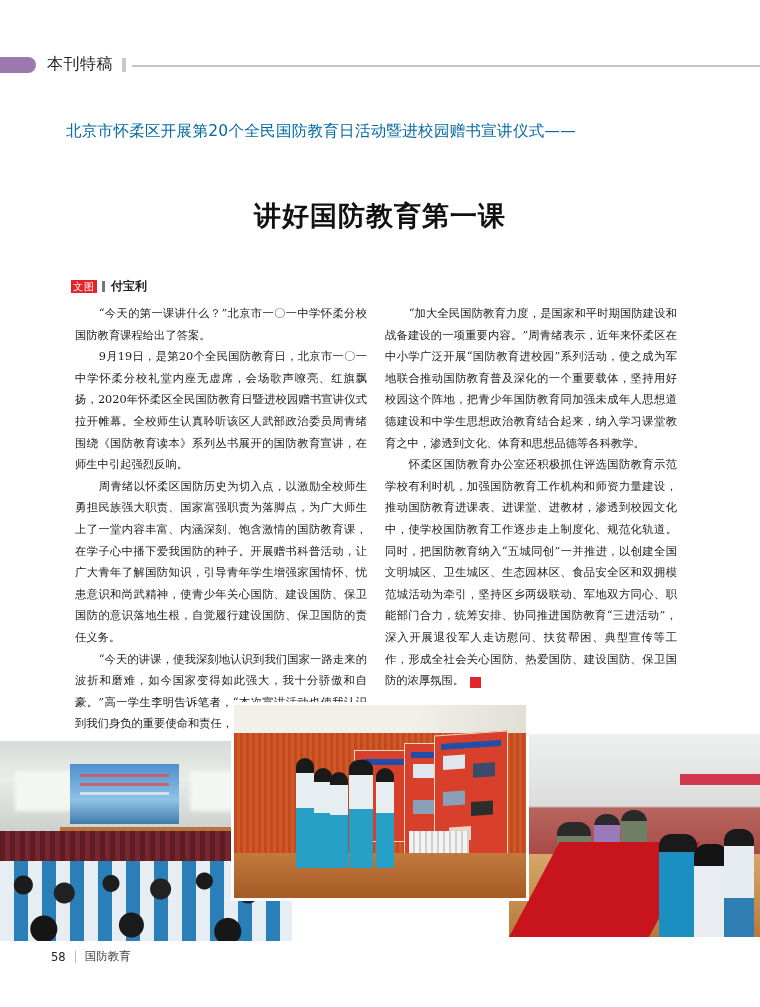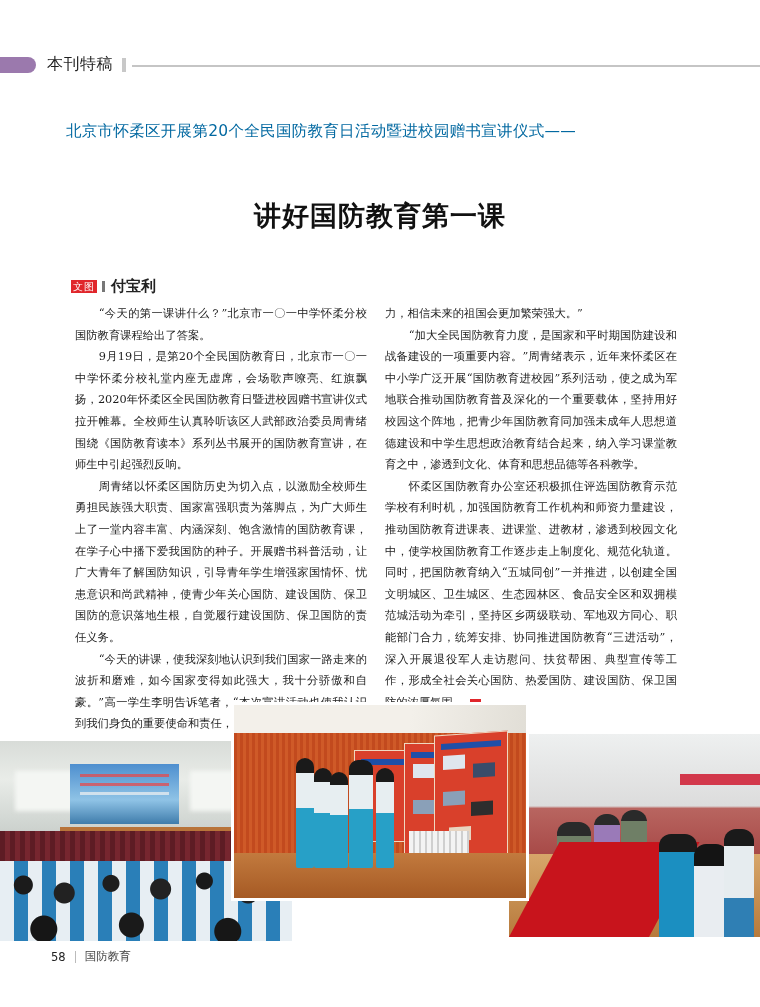--- a/index.html
+++ b/index.html
@@ -16,21 +16,21 @@
 
   .subtitle { position:absolute; left:66px; top:120px; width:640px; font-size:15.5px;
               color:#0369a1; letter-spacing:0.3px; white-space:nowrap; line-height:22px; }
   .main-title { position:absolute; left:0; right:0; top:196px; text-align:center;
                 font-family:Liberation Serif, serif; font-weight:bold;
                 font-size:27px; color:#111; letter-spacing:1px; line-height:40px; }
 
   .byline { position:absolute; left:71px; top:278px; height:16px; display:flex; align-items:center; }
   .byline-tag { background:#e0262b; color:#fff; font-size:10px; line-height:13px; padding:0 2px; letter-spacing:1px; }
   .byline-sep { width:3px; height:11px; background:#777; margin:0 6px 0 5px; }
-  .byline-name { font-weight:bold; font-size:15px; color:#222; }
+  .byline-name { font-weight:bold; font-size:12px; color:#222; }
 
   .col { position:absolute; top:303px; width:292px; font-family:"DejaVu Serif", serif;
          font-size:11.3px; line-height:21.6px; color:#1c1c1c; text-align:justify; }
   .col-left { left:63px;margin-left:12px; }
   .col-right { left:385px; }
   .col p { margin:0; text-indent:2.1em; }
   .col p.cont { text-indent:0; }
   .end-mark { display:inline-block; width:11px; height:11px; background:#e0262b; color:#fff;
               font-family:"DejaVu Sans", sans-serif; font-weight:bold; font-size:9px;
               line-height:11px; text-align:center; vertical-align:-1px; margin-left:6px; }
@@ -114,21 +114,20 @@
 </div>
 
 <div class="col col-left">
   <p>“今天的第一课讲什么？”北京市一〇一中学怀柔分校国防教育课程给出了答案。</p>
   <p>9月19日，是第20个全民国防教育日，北京市一〇一中学怀柔分校礼堂内座无虚席，会场歌声嘹亮、红旗飘扬，2020年怀柔区全民国防教育日暨进校园赠书宣讲仪式拉开帷幕。全校师生认真聆听该区人武部政治委员周青绪围绕《国防教育读本》系列丛书展开的国防教育宣讲，在师生中引起强烈反响。</p>
   <p>周青绪以怀柔区国防历史为切入点，以激励全校师生勇担民族强大职责、国家富强职责为落脚点，为广大师生上了一堂内容丰富、内涵深刻、饱含激情的国防教育课，在学子心中播下爱我国防的种子。开展赠书科普活动，让广大青年了解国防知识，引导青年学生增强家国情怀、忧患意识和尚武精神，使青少年关心国防、建设国防、保卫国防的意识落地生根，自觉履行建设国防、保卫国防的责任义务。</p>
   <p>“今天的讲课，使我深刻地认识到我们国家一路走来的波折和磨难，如今国家变得如此强大，我十分骄傲和自豪。”高一学生李明告诉笔者，“本次宣讲活动也使我认识到我们身负的重要使命和责任，激发了我们学习的动</p>
 </div>
 
 <div class="col col-right">
-  <p class="cont">力，相信未来的祖国会更加繁荣强大。”</p>
   <p>“加大全民国防教育力度，是国家和平时期国防建设和战备建设的一项重要内容。”周青绪表示，近年来怀柔区在中小学广泛开展“国防教育进校园”系列活动，使之成为军地联合推动国防教育普及深化的一个重要载体，坚持用好校园这个阵地，把青少年国防教育同加强未成年人思想道德建设和中学生思想政治教育结合起来，纳入学习课堂教育之中，渗透到文化、体育和思想品德等各科教学。</p>
   <p><span>怀柔区国防教育办公室还积极抓住评选国防教育示范学校有利时机，加强国防教育工作机构和师资力量建设，推动国防教育进课表、进课堂、进教材，渗透到校园文化中，使学校国防教育工作逐步走上制度化、规范化轨道。同时，把国防教育纳入“五城同创”一并推进，以创建全国文明城区、卫生城区、生态园林区、食品安全区和双拥模范城活动为牵引，坚持区乡两级联动、军地双方同心、职能部门合力，统筹安排、协同推进国防教育“三进活动”，深入开展退役军人走访慰问、扶贫帮困、典型宣传等工作，形成全社会关心国防、热爱国防、建设国防、保卫国防的浓厚氛围。</span><span class="end-mark">G</span></p>
 </div>
 
 <div class="photo photo-assembly">
   <div class="as-wall">
     <div class="as-window" style="left:15px;"></div>
     <div class="as-window" style="left:190px;width:80px;"></div>
     <div class="as-screen">
       <div class="as-screen-txt"></div>

